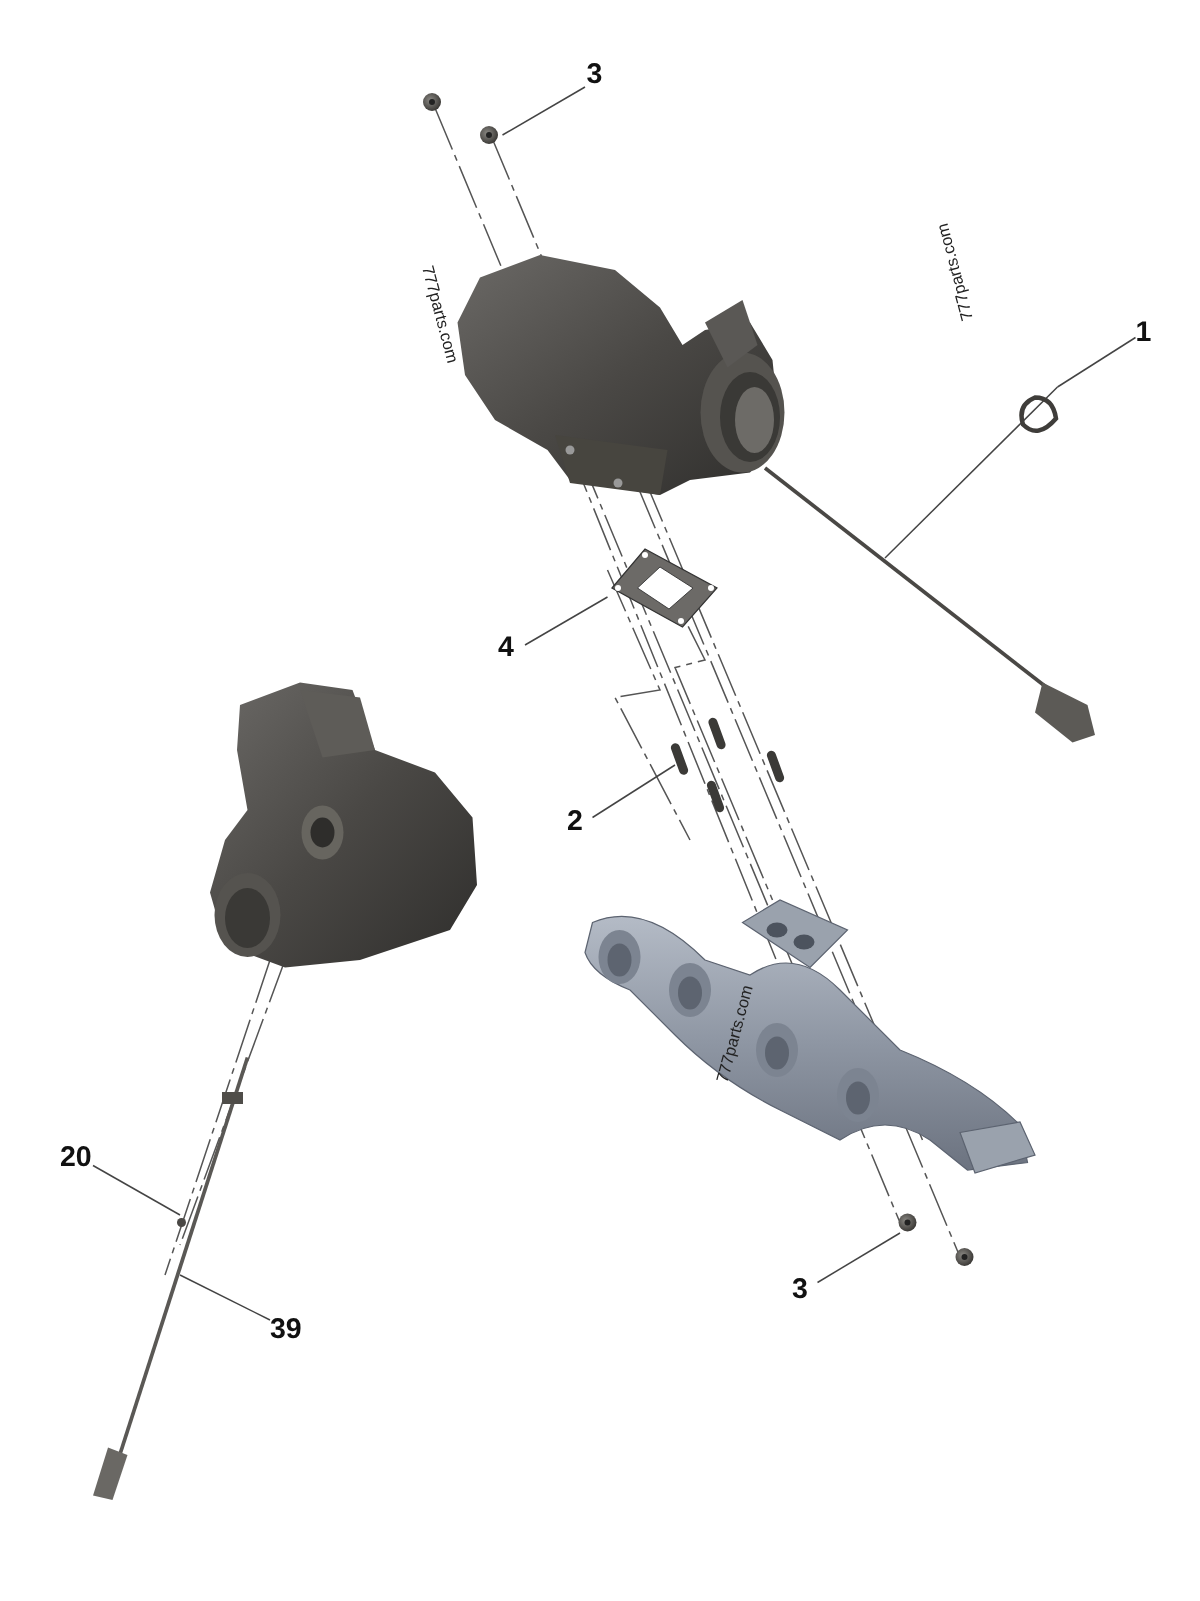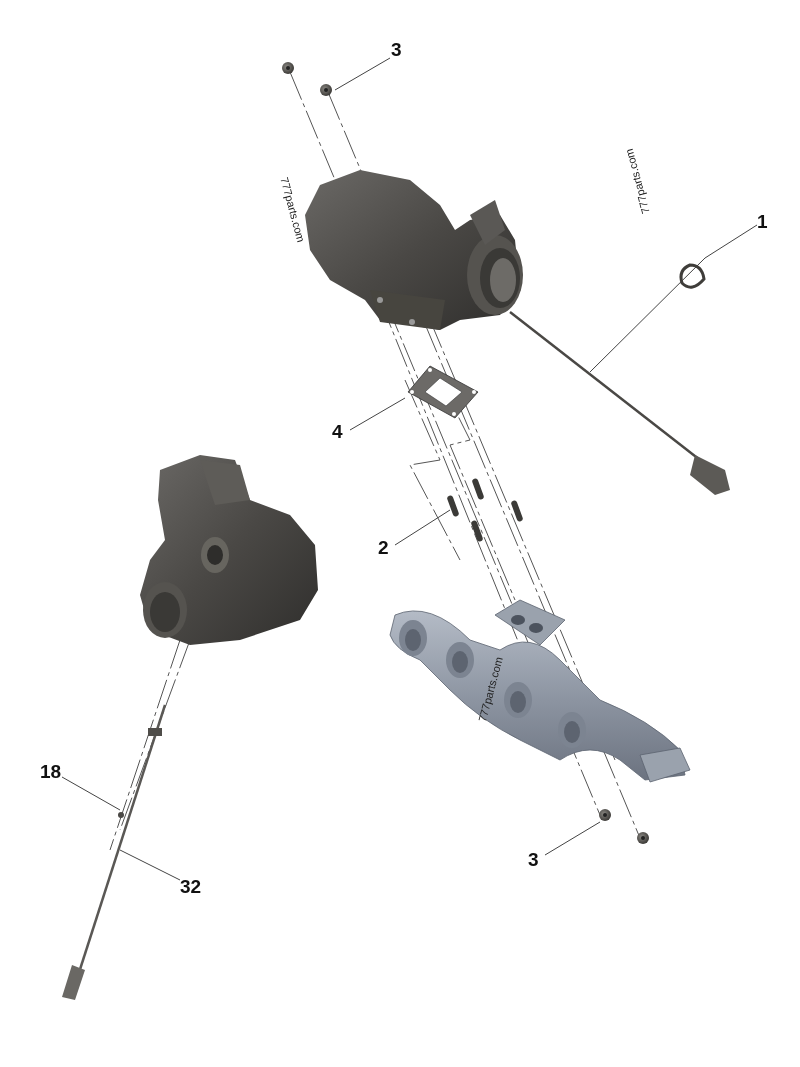--- a/index.html
+++ b/index.html
@@ -132,19 +132,19 @@
   <g>
     <circle cx="643" cy="838" r="6" fill="url(#nutGrad)"></circle>
     <circle cx="643" cy="838" r="2" fill="#222"></circle>
   </g>
 </svg>
 
 <div class="callout" style="left:391px;top:40px;">3</div>
 <div class="callout" style="left:757px;top:212px;">1</div>
 <div class="callout" style="left:332px;top:422px;">4</div>
 <div class="callout" style="left:378px;top:538px;">2</div>
-<div class="callout" style="left:40px;top:762px;">18</div>
-<div class="callout" style="left:180px;top:877px;">32</div>
+<div class="callout" style="left:40px;top:762px;">20</div>
+<div class="callout" style="left:180px;top:877px;">39</div>
 <div class="callout" style="left:528px;top:850px;">3</div>
 
 <div class="watermark" style="left:290px;top:176px;transform:rotate(75deg);">777parts.com</div>
 <div class="watermark" style="left:640px;top:215px;transform:rotate(-105deg);">777parts.com</div>
 <div class="watermark" style="left:476px;top:720px;transform:rotate(-75deg);">777parts.com</div>
 
 </body></html>

